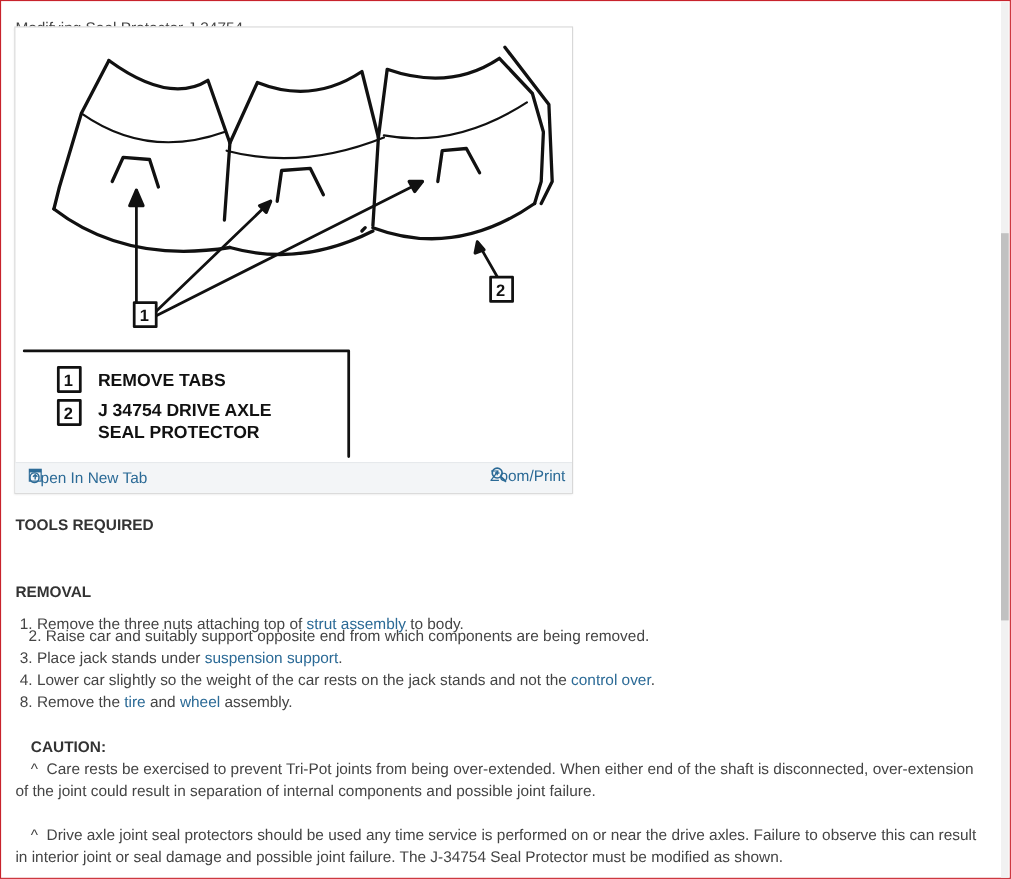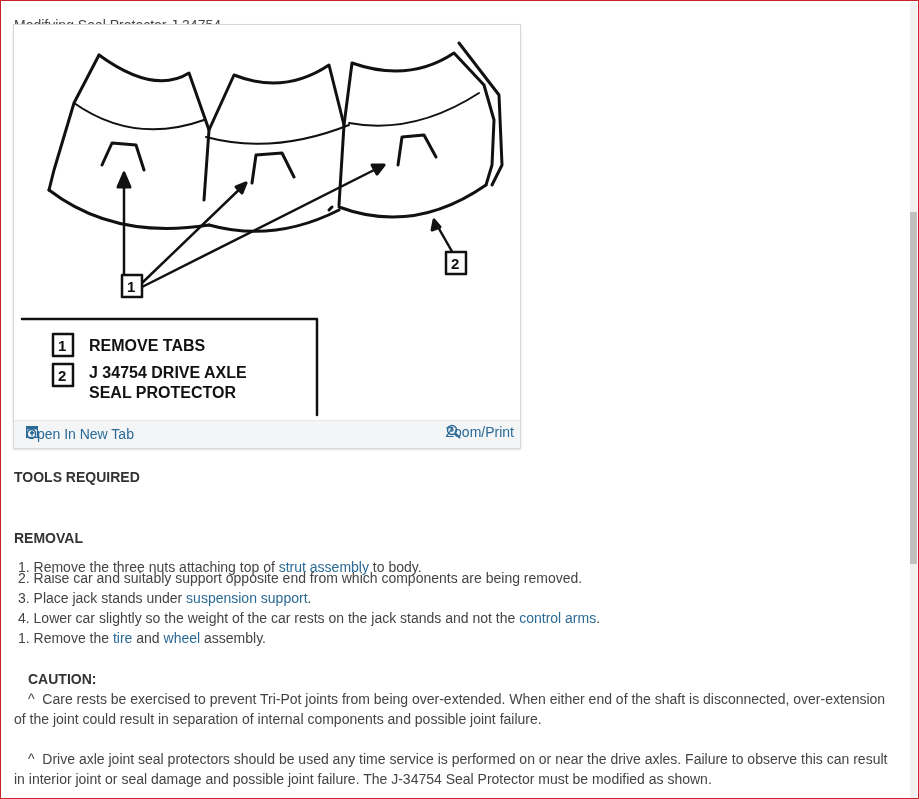--- a/index.html
+++ b/index.html
@@ -109,31 +109,31 @@
     </div>
   </div>
 
   <div class="text heading" style="top:466px;">TOOLS REQUIRED</div>
 
   <div class="text heading" style="top:527px;">REMOVAL</div>
 
   <div class="text" style="top:556px; left:17px;">
     <span>1. Remove the three nuts attaching top of </span><a class="link">strut assembly</a><span> to body.</span>
   </div>
-  <div class="text" style="top:567px; left:17px;">
+  <div class="text" style="top:567px; left:25px;">
     <span>2. Raise car and suitably support opposite end from which components are being removed.</span>
   </div>
   <div class="text" style="top:587px; left:17px;text-align:center;">
     <span>3. Place jack stands under </span><a class="link">suspension support</a><span>.</span>
   </div>
   <div class="text" style="top:607px; left:17px;">
-    <span>4. Lower car slightly so the weight of the car rests on the jack stands and not the </span><a class="link">control arms</a><span>.</span>
+    <span>4. Lower car slightly so the weight of the car rests on the jack stands and not the </span><a class="link">control over</a><span>.</span>
   </div>
   <div class="text" style="top:627px; left:17px;">
-    <span>1. Remove the </span><a class="link">tire</a><span> and </span><a class="link">wheel</a><span> assembly.</span>
+    <span>8. Remove the </span><a class="link">tire</a><span> and </span><a class="link">wheel</a><span> assembly.</span>
   </div>
 
   <div class="text heading" style="top:668px; left:27px;">CAUTION:</div>
   <div class="text" style="top:688px; width:880px; text-indent:14px; white-space:pre-wrap;">^  Care rests be exercised to prevent Tri-Pot joints from being over-extended. When either end of the shaft is disconnected, over-extension of the joint could result in separation of internal components and possible joint failure.</div>
   <div class="text" style="top:748px; width:880px; text-indent:14px; white-space:pre-wrap;">^  Drive axle joint seal protectors should be used any time service is performed on or near the drive axles. Failure to observe this can result in interior joint or seal damage and possible joint failure. The J-34754 Seal Protector must be modified as shown.</div>
 
   <div class="scrollbar">
     <div class="scroll-thumb"></div>
   </div>
 </div>

